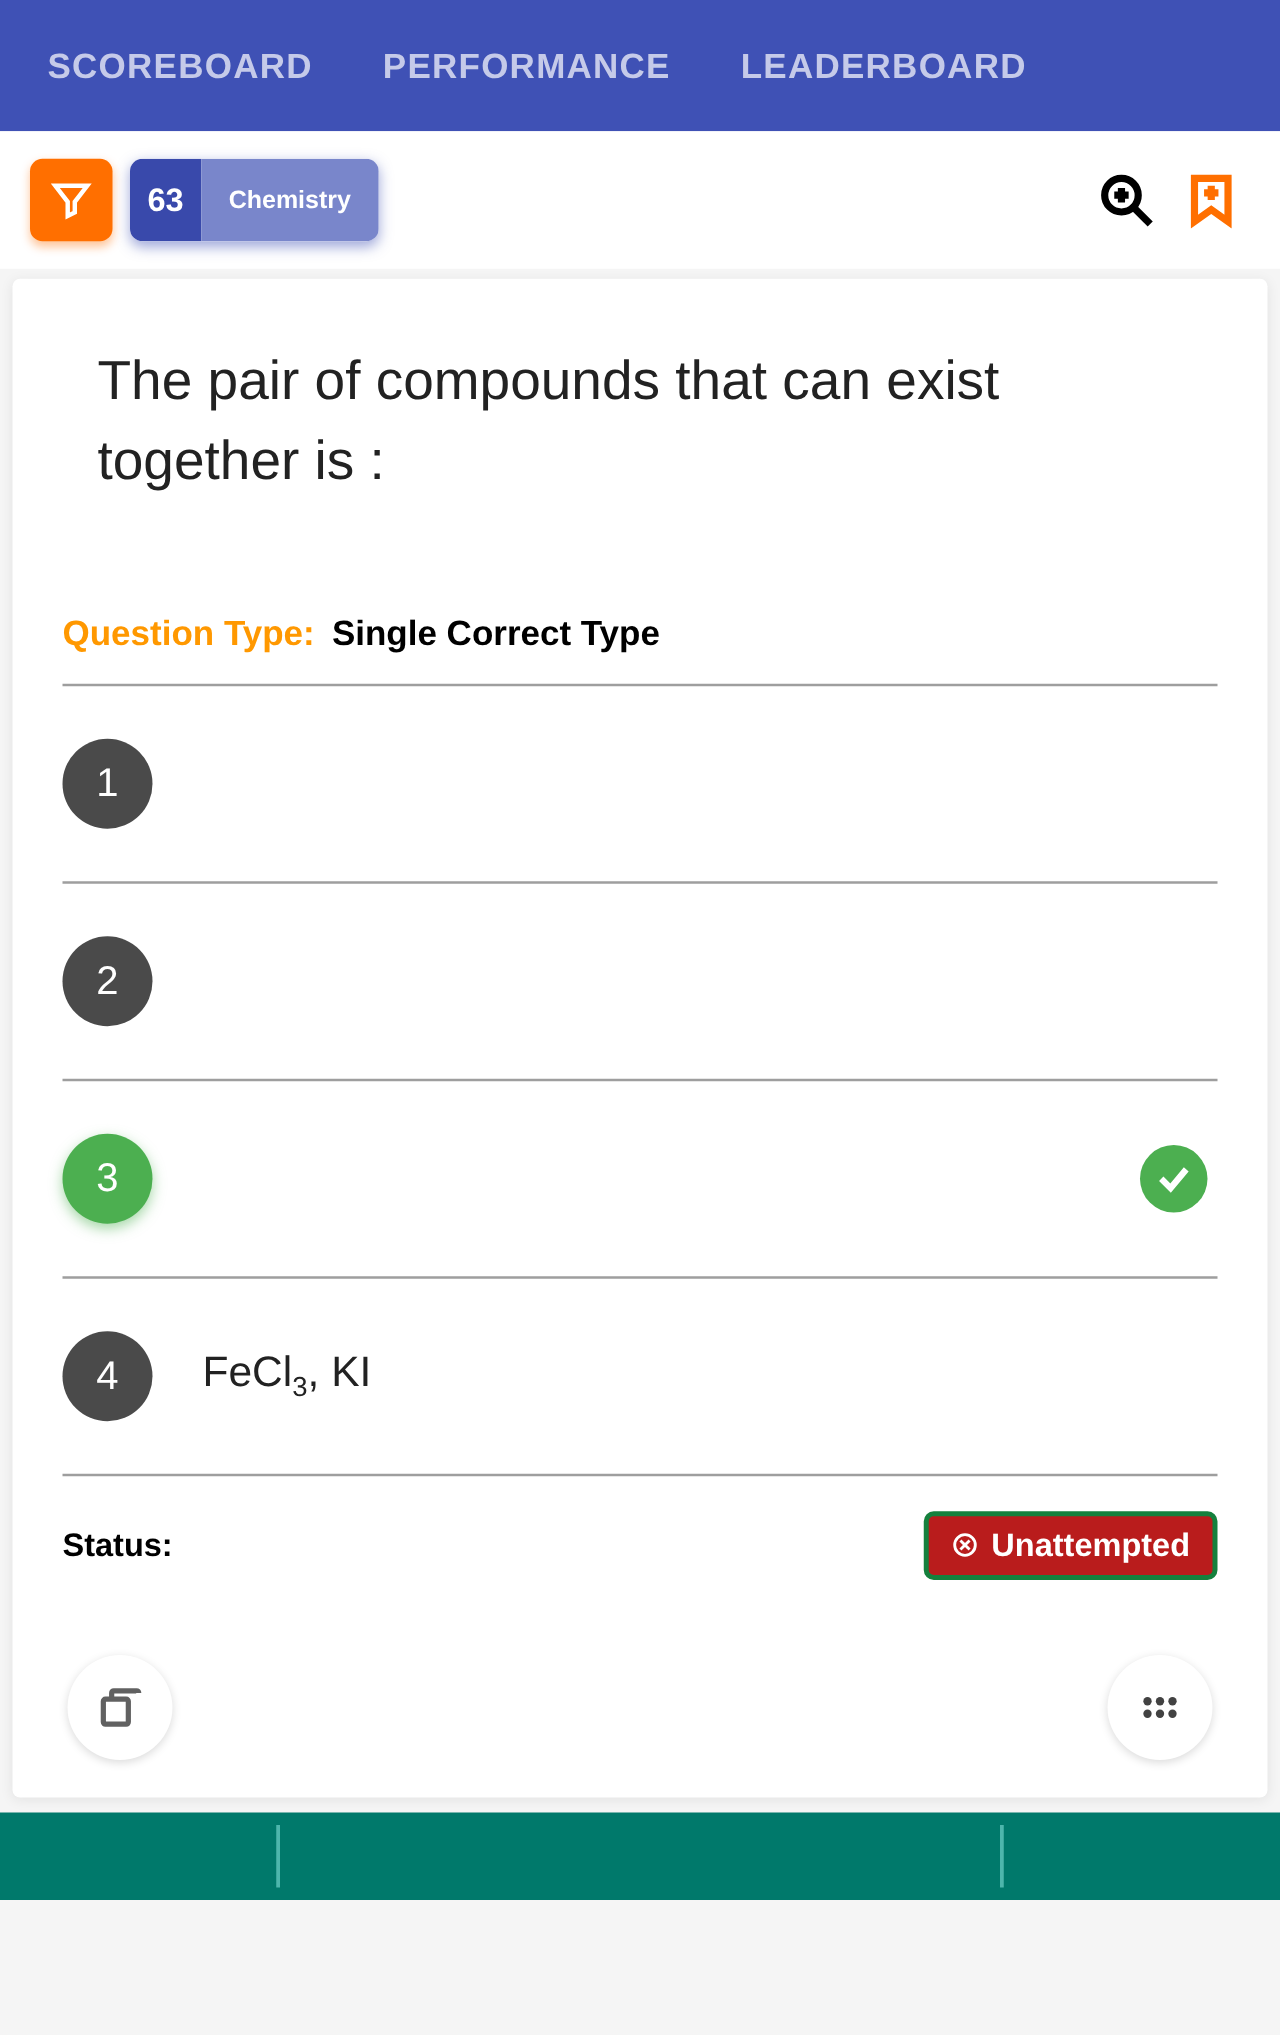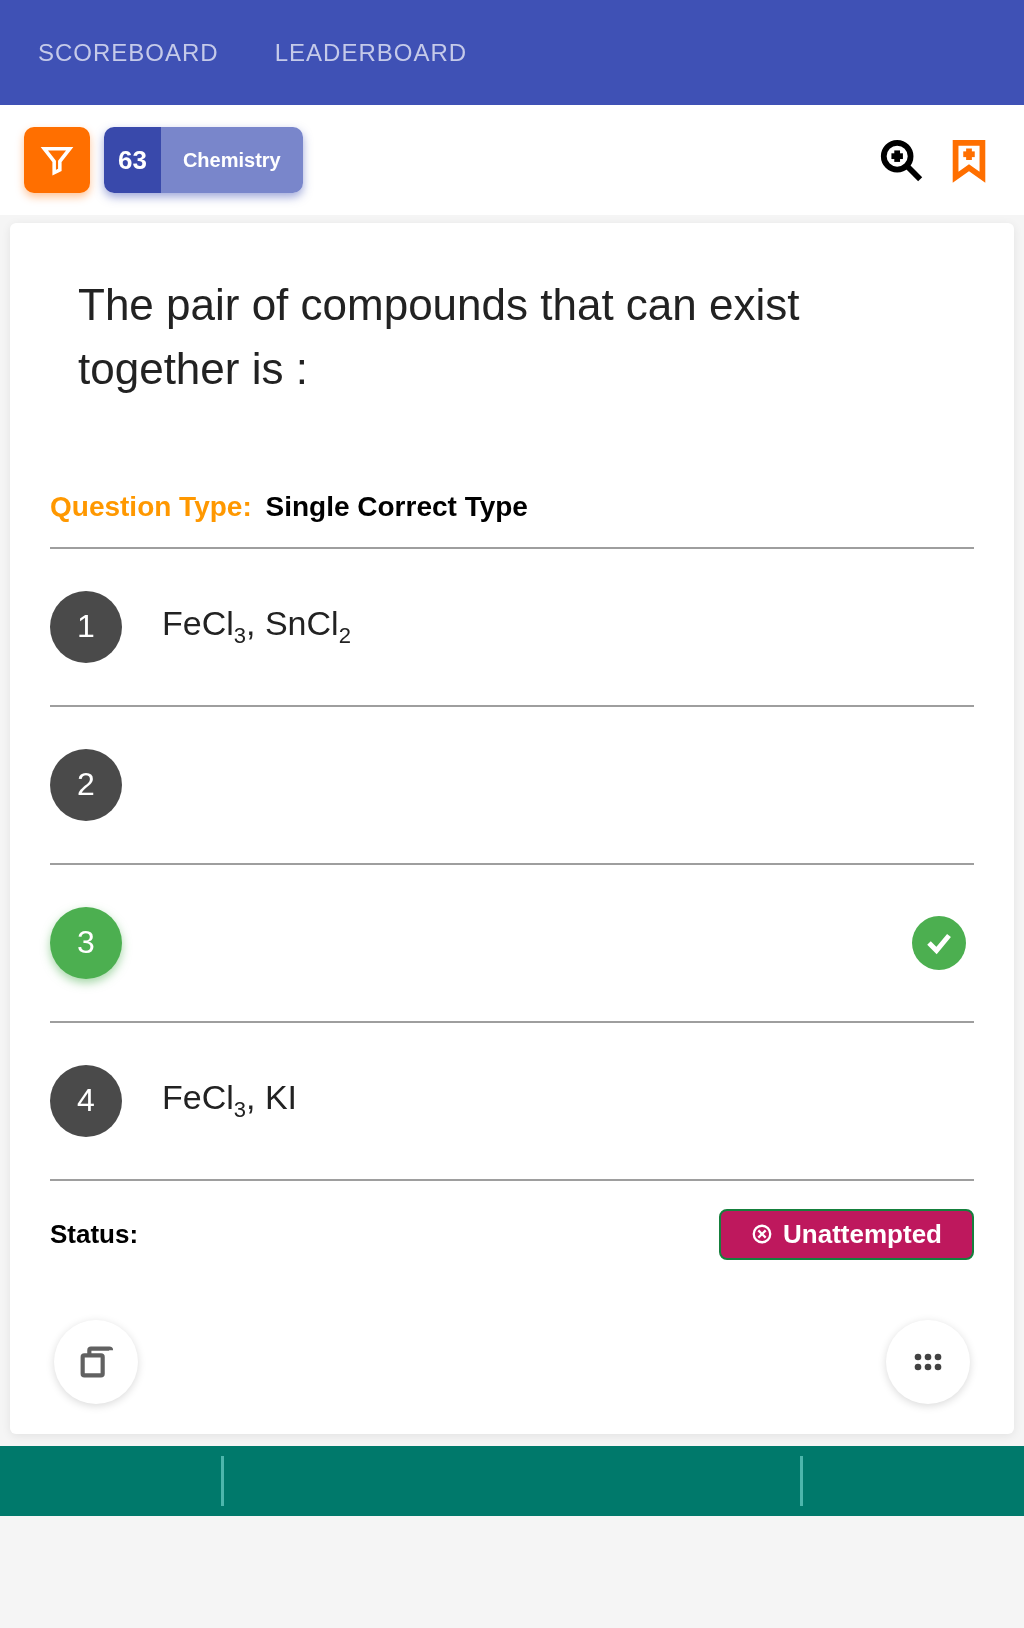--- a/index.html
+++ b/index.html
@@ -15,22 +15,22 @@
     display: flex;
     height: 105px;
     align-items: stretch;
     padding: 0 10px;
   }
   .tab {
     flex: 0 0 auto;
     display: flex;
     align-items: center;
     justify-content: center;
-    font-size: 24px;
-    font-weight: 400;
+    font-size: 28px;
+    font-weight: 700;
     letter-spacing: 1px;
     color: #c5cae9;
     padding: 0 28px;
     cursor: pointer;
     position: relative;
     text-align: center;
   }
   .tab.active { color: #fff; }
   .tab.active::after {
     content: "";
@@ -164,25 +164,25 @@
     margin-top: 28px;
     display: flex;
     align-items: center;
     gap: 14px;
     font-size: 26px;
     font-weight: 700;
     justify-content: space-between;
   }
   .status-label { color: #000; }
   .status-badge {
-    background: #be185d;
+    background: #b91c1c;
     color: #fff;
     border-radius: 8px;
-    border: 2px solid #15803d;
-    padding: 8px 30px;
+    border: 4px solid #15803d;
+    padding: 8px 18px;
     display: flex;
     align-items: center;
     gap: 10px;
     font-weight: 600;
   }
   .status-badge svg { width: 22px; height: 22px; stroke: #fff; stroke-width: 2.5; fill: none; }
   .bottom-icons {
     display: flex;
     justify-content: space-between;
     align-items: center;
@@ -212,20 +212,21 @@
     margin: 10px 0;
   }
   .footer-seg { flex: 1; }
   .footer-seg.wide { flex: 2.6; }
 </style>
 </head>
 <body>
 
 <div class="tabs" id="tabs-container">
     <div class="tab">SCOREBOARD</div>
+    <div class="tab">PERFORMANCE</div>
     <div class="tab">LEADERBOARD</div>
   </div>
 
 <div class="toolbar">
   <div class="filter-btn">
     <svg viewBox="0 0 24 24">
         <path d="M3 4h18l-7 9v6l-4 2v-8L3 4z"></path>
       </svg>
   </div>
   <div class="chip">
@@ -252,21 +253,20 @@
 
 <div class="card">
   <div class="question">The pair of compounds that can exist together is :</div>
   <div class="qtype-row">
     <span class="qtype-label">Question Type:</span>
     <span class="qtype-val">Single Correct Type</span>
   </div>
   <div class="options" id="options-container">
       <div class="option">
         <div class="opt-num">1</div>
-        <div class="opt-text">FeCl<sub>3</sub>, SnCl<sub>2</sub></div>
       </div>
       <div class="option">
         <div class="opt-num">2</div>
       </div>
       <div class="option">
         <div class="opt-num correct">3</div>
         <div class="check">
           <svg viewBox="0 0 24 24">
             <polyline points="4,12 10,18 20,6"></polyline>
           </svg>

